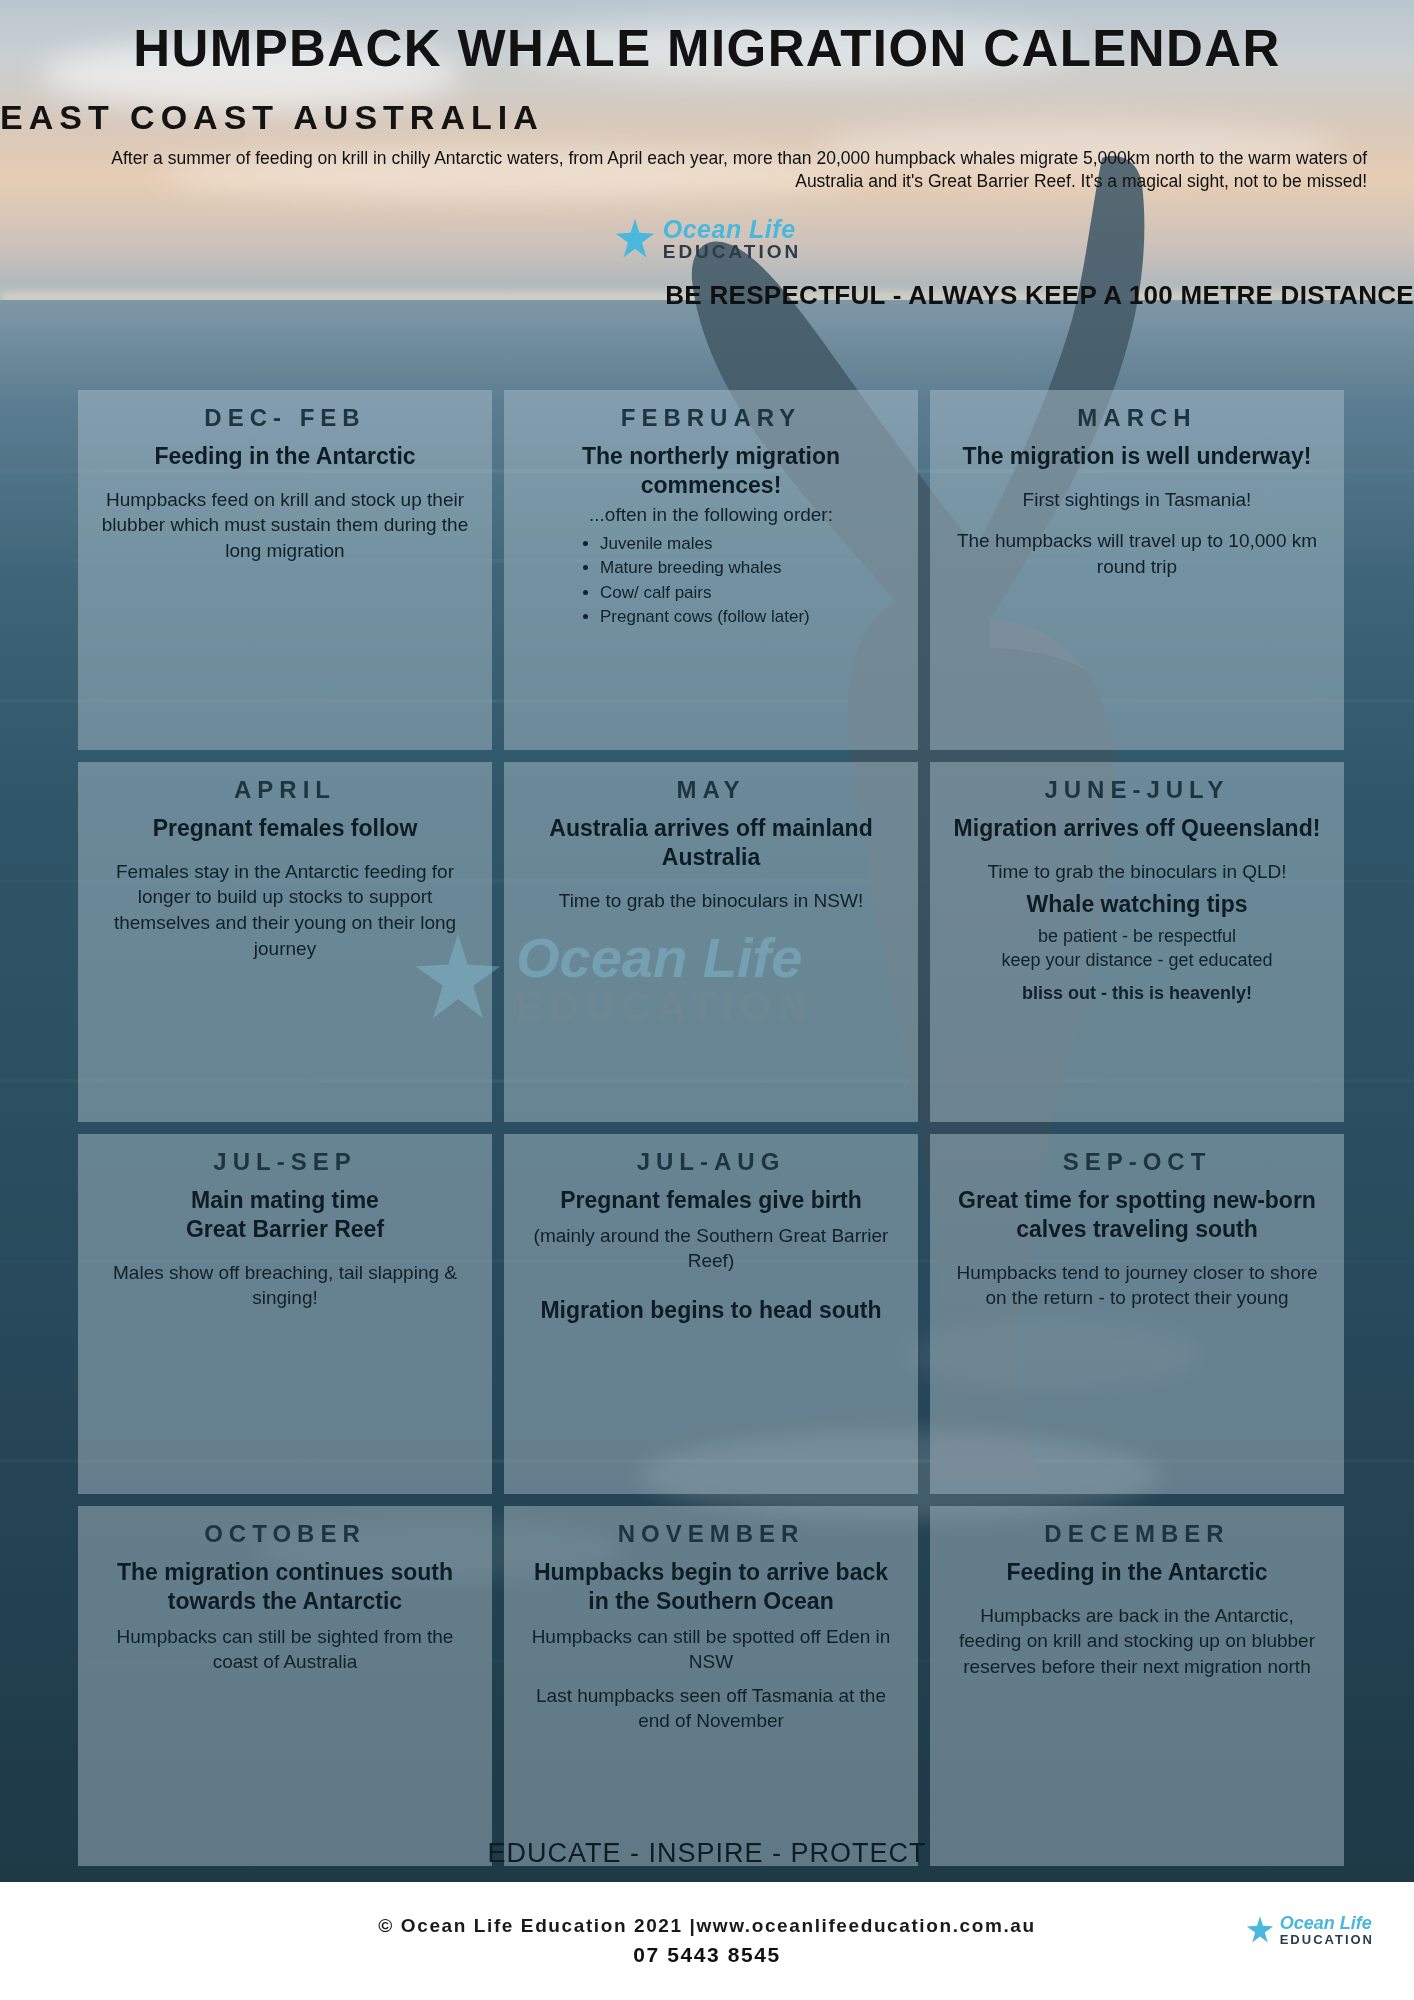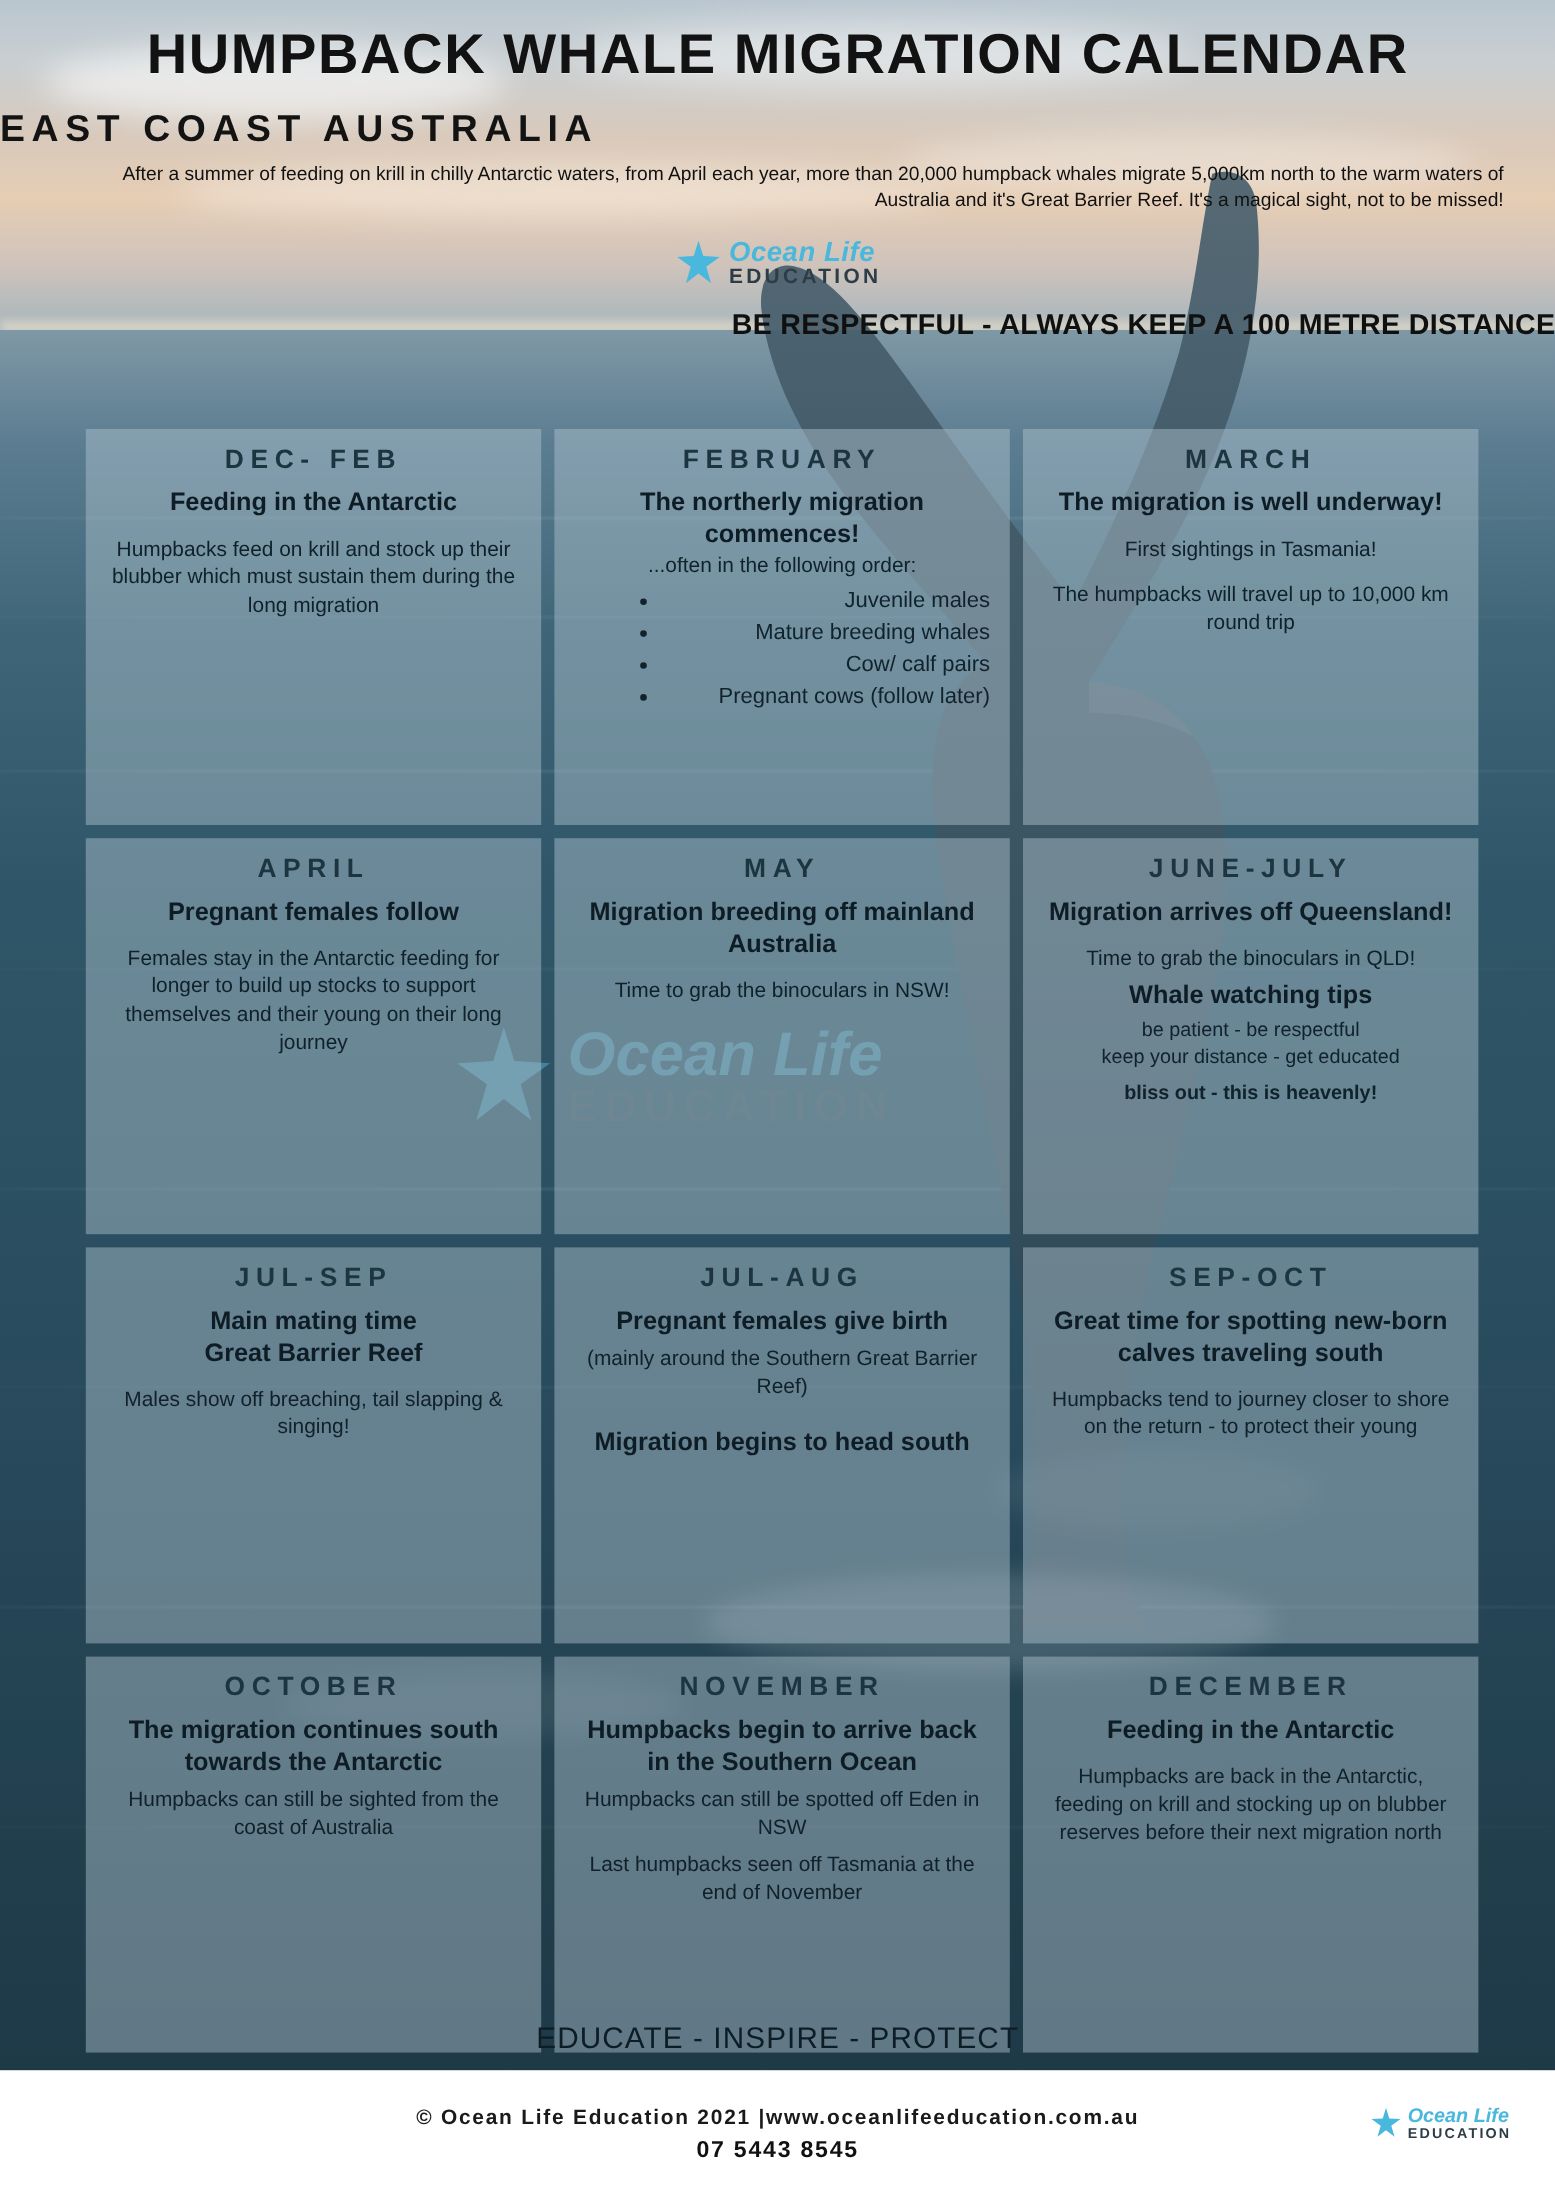--- a/index.html
+++ b/index.html
@@ -82,21 +82,21 @@
     margin-bottom:10px;
   }
   .cell .head{
     font-size:23px;font-weight:700;line-height:1.25;color:#0e1d25;
   }
   .cell .body{
     font-size:19px;line-height:1.35;margin-top:16px;color:#10212a;
   }
   .cell .body.tight{margin-top:8px;}
   .cell ul{
-    margin:6px 0 0 0;padding:0 0 0 78px;text-align:right;font-size:20px;line-height:1.45;
+    margin:6px 0 0 0;padding:0 0 0 78px;text-align:left;font-size:17px;line-height:1.45;
   }
   .cell ul li{margin:0;}
   .cell .sm{font-size:18px;line-height:1.3;margin-top:6px;}
   .cell .b{font-weight:700;}
   .cell .lead{font-size:19px;margin-top:4px;}
   .educate{
     position:absolute;left:0;top:1838px;width:100%;text-align:center;
     font-size:27px;color:#0d1d26;letter-spacing:1px;
   }
   .footer{
@@ -226,21 +226,21 @@
     </div>
 
     <div class="cell">
       <div class="month">APRIL</div>
       <div class="head">Pregnant females follow</div>
       <div class="body">Females stay in the Antarctic feeding for longer to build up stocks to support themselves and their young on their long journey</div>
     </div>
 
     <div class="cell">
       <div class="month">MAY</div>
-      <div class="head">Migration breeding off mainland Australia</div>
+      <div class="head">Australia arrives off mainland Australia</div>
       <div class="body">Time to grab the binoculars in NSW!</div>
     </div>
 
     <div class="cell">
       <div class="month">JUNE-JULY</div>
       <div class="head">Migration arrives off Queensland!</div>
       <div class="body">Time to grab the binoculars in QLD!</div>
       <div class="head" style="margin-top:6px;">Whale watching tips</div>
       <div class="sm" style="white-space:pre-line;">be patient - be respectful
 keep your distance - get educated</div>

